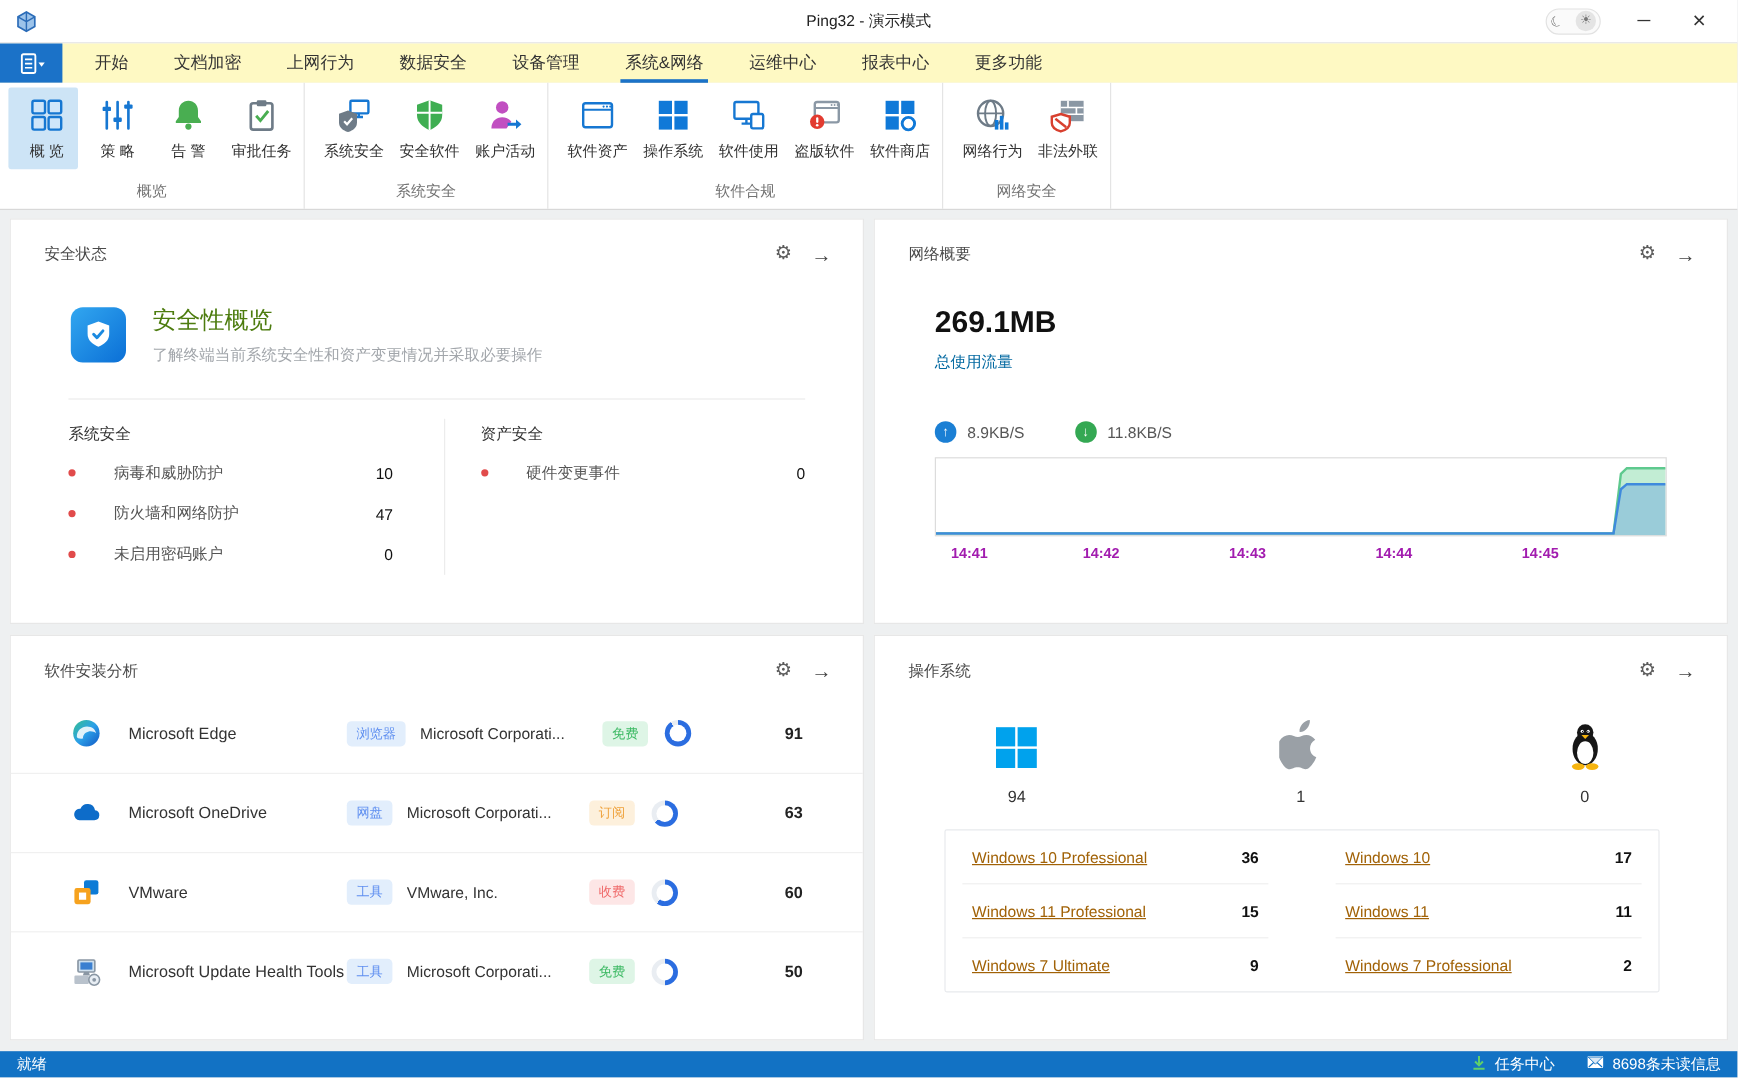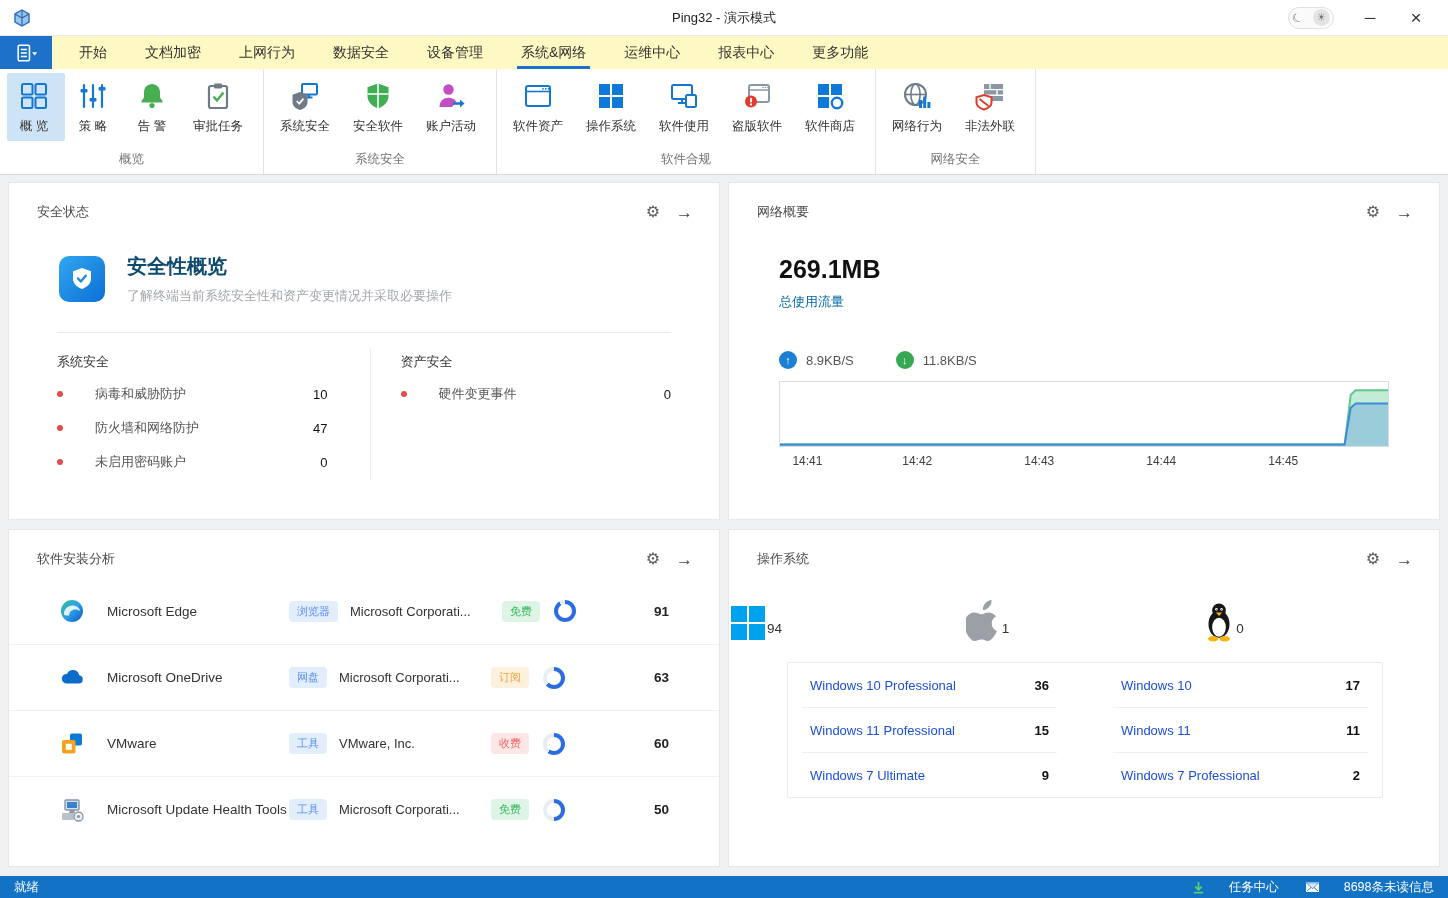--- a/index.html
+++ b/index.html
@@ -25,41 +25,41 @@
   .tabrow { height:33px; background:#fef9c3; display:flex; align-items:stretch; flex:0 0 auto; }
   .file-menu { width:52px; background:#1b72c8; display:flex; align-items:center; justify-content:center; }
   .tabs { display:flex; align-items:stretch; margin-left:8px; }
   .tab { padding:0 19px; font-size:14px; color:#333; display:flex; align-items:center; position:relative; }
   .tab.active::after { content:""; position:absolute; left:15px; right:15px; bottom:0; height:3px; background:#1b72c8; }
 
   
   .ribbon { height:106px; background:#fff; border-bottom:1px solid #d8d8d8; display:flex; flex:0 0 auto; }
   .rgroup { display:flex; flex-direction:column; border-right:1px solid #e4e4e4; padding:0 1px; }
   .rbuttons { display:flex; align-items:flex-start; padding:4px 6px 0 6px; gap:1px; }
-  .rbtn { display:flex; flex-direction:column; align-items:center; gap:7px; padding:8px 13px 6px 9px;
+  .rbtn { display:flex; flex-direction:column; align-items:center; gap:7px; padding:8px 3px 6px 9px;
     min-width:58px; border-radius:2px; }
   .rbtn.selected { background:#cde4f6; }
   .rlabel { font-size:12.5px; color:#333; white-space:nowrap; }
   .rgroup-label { margin-top:auto; text-align:center; font-size:12.5px; color:#737373; padding:4px 0 6px; }
 
   
   .main { flex:1; padding:7px 8px; display:grid; grid-template-columns:712px 712px;
     grid-template-rows:338px 338px; gap:9px 8px; background:#eef0f1; }
   .card { background:#fff; border:1px solid #e7e7e7; position:relative; }
   .card-head { display:flex; align-items:center; padding:20px 26px 0 28px; }
   .card-title { font-size:13px; color:#4a4a4a; }
   .card-actions { margin-left:auto; display:flex; align-items:center; gap:16px; }
   .gear { font-size:16px; color:#5c5c5c; line-height:1; }
   .goto { font-size:17px; color:#444; line-height:1; }
 
   
   .sec-hero { display:flex; align-items:center; margin:32px 0 0 50px; gap:22px; }
   .sec-shield { width:46px; height:46px; border-radius:10px;
     background:linear-gradient(135deg,#32a7f0,#0b6fd6); display:flex; align-items:center; justify-content:center; }
-  .sec-h2 { font-size:20px; font-weight:bold; color:#0c4a6e; }
+  .sec-h2 { font-size:20px; font-weight:normal; color:#4d7c0f; }
   .sec-sub { font-size:13px; color:#a2a6ab; margin-top:7px; }
   .sec-divider { border-top:1px solid #ececec; margin:27px 48px 0 48px; }
   .sec-cols { display:flex; margin-top:16px; padding:0 48px; }
   .sec-col { flex:1; }
   .sec-col.right { border-left:1px solid #ececec; padding-left:30px; }
   .sec-col.left { padding-right:42px; }
   .sec-col-title { font-size:13px; color:#333; margin:4px 0 6px 0; }
   .sec-item { display:flex; align-items:center; height:34px; }
   .dot { width:6px; height:6px; border-radius:50%; background:#e14b4b; flex:0 0 auto; }
   .sec-item-label { font-size:13px; color:#555; margin-left:32px; }
@@ -69,21 +69,21 @@
   .net-total { margin:34px 0 0 50px; font-size:25px; font-weight:bold; color:#111; }
   .net-total-label { margin:9px 0 0 50px; font-size:13px; color:#0369a1; }
   .net-rates { display:flex; align-items:center; gap:42px; margin:40px 0 0 50px; }
   .rate { display:flex; align-items:center; gap:9px; font-size:13px; color:#555; }
   .rate-ic { width:18px; height:18px; border-radius:50%; color:#fff; font-size:11px;
     display:flex; align-items:center; justify-content:center; line-height:1; }
   .rate-ic.up { background:#1b7fd4; }
   .rate-ic.down { background:#34a853; }
   .net-chart-box { margin:12px 50px 0 50px; height:66px; border:1px solid #dcdcdc; }
   .net-chart-box svg { display:block; width:100%; height:100%; }
-  .net-ticks { position:relative; height:16px; margin:7px 50px 0 50px; font-size:12px; color:#404040; }
+  .net-ticks { position:relative; height:16px; margin:7px 50px 0 50px; font-size:12px; color:#a21caf;font-weight:bold; }
   .net-ticks span { position:absolute; top:0; }
 
   
   .sw-list { margin-top:10px; }
   .sw-row { display:flex; align-items:center; height:66px; padding:0 50px; }
   .sw-row + .sw-row { border-top:1px solid #f0f0f0; }
   .sw-ic { width:26px; display:flex; }
   .sw-name { width:182px; margin-left:22px; font-size:13.5px; color:#333; white-space:nowrap; overflow:hidden; }
   .badge { font-size:11px; padding:3px 8px; border-radius:4px; white-space:nowrap; }
   .badge.cat { background:#e2eefc; color:#5f8ff0; }
@@ -91,35 +91,35 @@
   .badge[data-type="sub"]  { background:#fdf0dc; color:#efa23c; }
   .badge[data-type="paid"] { background:#fde6e6; color:#ef6a6a; }
   .sw-vendor { width:152px; margin-left:12px; font-size:13px; color:#333; white-space:nowrap; overflow:hidden; }
   .sw-ring { width:22px; height:22px; border-radius:50%; margin-left:14px;
     display:flex; align-items:center; justify-content:center; }
   .sw-ring-inner { width:14px; height:14px; border-radius:50%; background:#fff; }
   .sw-count { margin-left:auto; font-size:13.5px; font-weight:bold; color:#222; }
 
   
   .os-platforms { display:flex; margin-top:32px; }
-  .os-plat { flex:1; display:flex; align-items:center; }
+  .os-plat { flex:1; display:flex; flex-direction:column; align-items:center; }
   .os-plat-ic { height:42px; display:flex; align-items:flex-end; }
   .os-plat-count { margin-top:14px; font-size:13.5px; color:#333; }
   .os-table { margin:20px 56px 0 58px; border:1px solid #e8eaed; border-radius:2px;
     display:grid; grid-template-columns:1fr 1fr; column-gap:56px; padding:0 14px; }
   .os-cell { display:flex; justify-content:space-between; align-items:center; padding:14.5px 8px; }
   .os-cell.bordered { border-bottom:1px solid #efefef; }
-  .os-cell-label { font-size:13px; color:#1d4ed8; }
+  .os-cell-label { font-size:13px; color:#a16207;text-decoration:underline; }
   .os-cell-value { font-size:13px; font-weight:bold; color:#111; }
 
   
   .statusbar { height:22px; background:#1272c4; color:#fff; display:flex; align-items:center;
     padding:0 14px; font-size:12.5px; flex:0 0 auto; }
   .sb-right { margin-left:auto; display:flex; align-items:center; gap:26px; }
-  .sb-item { display:flex; align-items:center; gap:24px; }
+  .sb-item { display:flex; gap:7px; }
 </style>
 </head>
 <body>
 
 <div class="window">
 
   <div class="titlebar">
     <span class="app-logo">
       <svg width="20" height="20" viewBox="0 0 20 20">
           <path d="M10 2l7 4v8l-7 4-7-4V6z" fill="#9cc3ea" stroke="#2b6cb8" stroke-width="1.4"></path>

